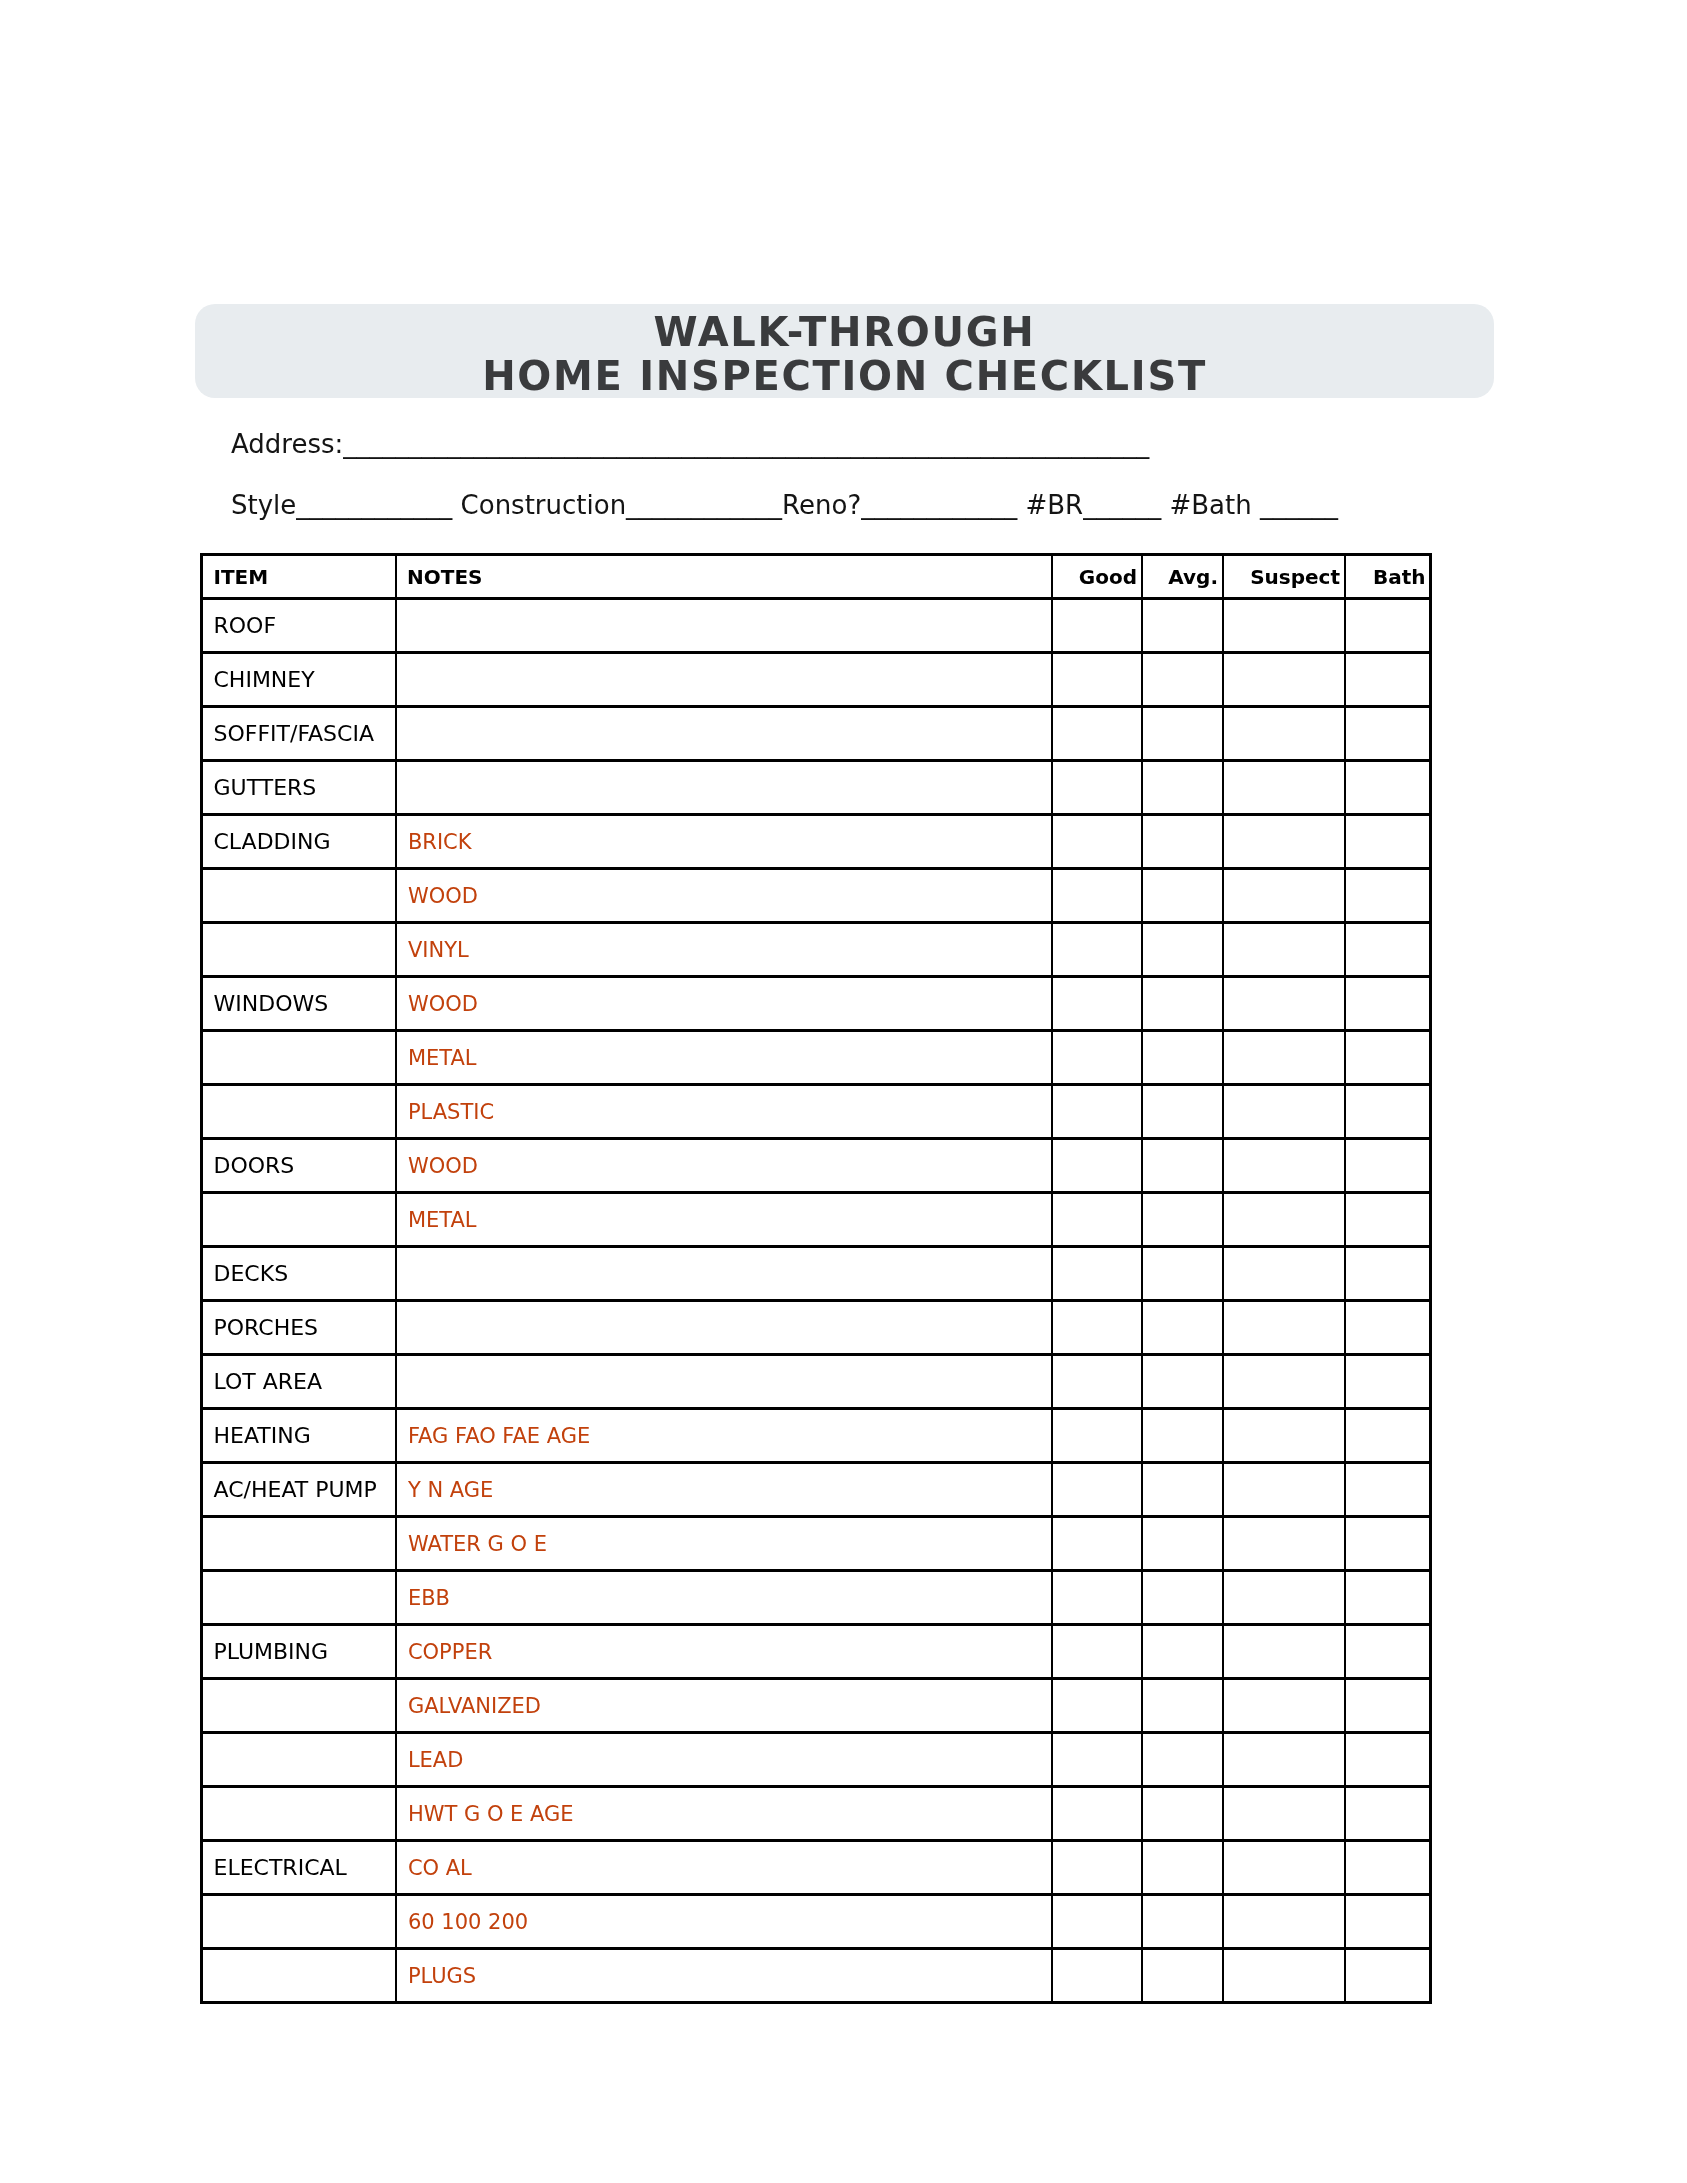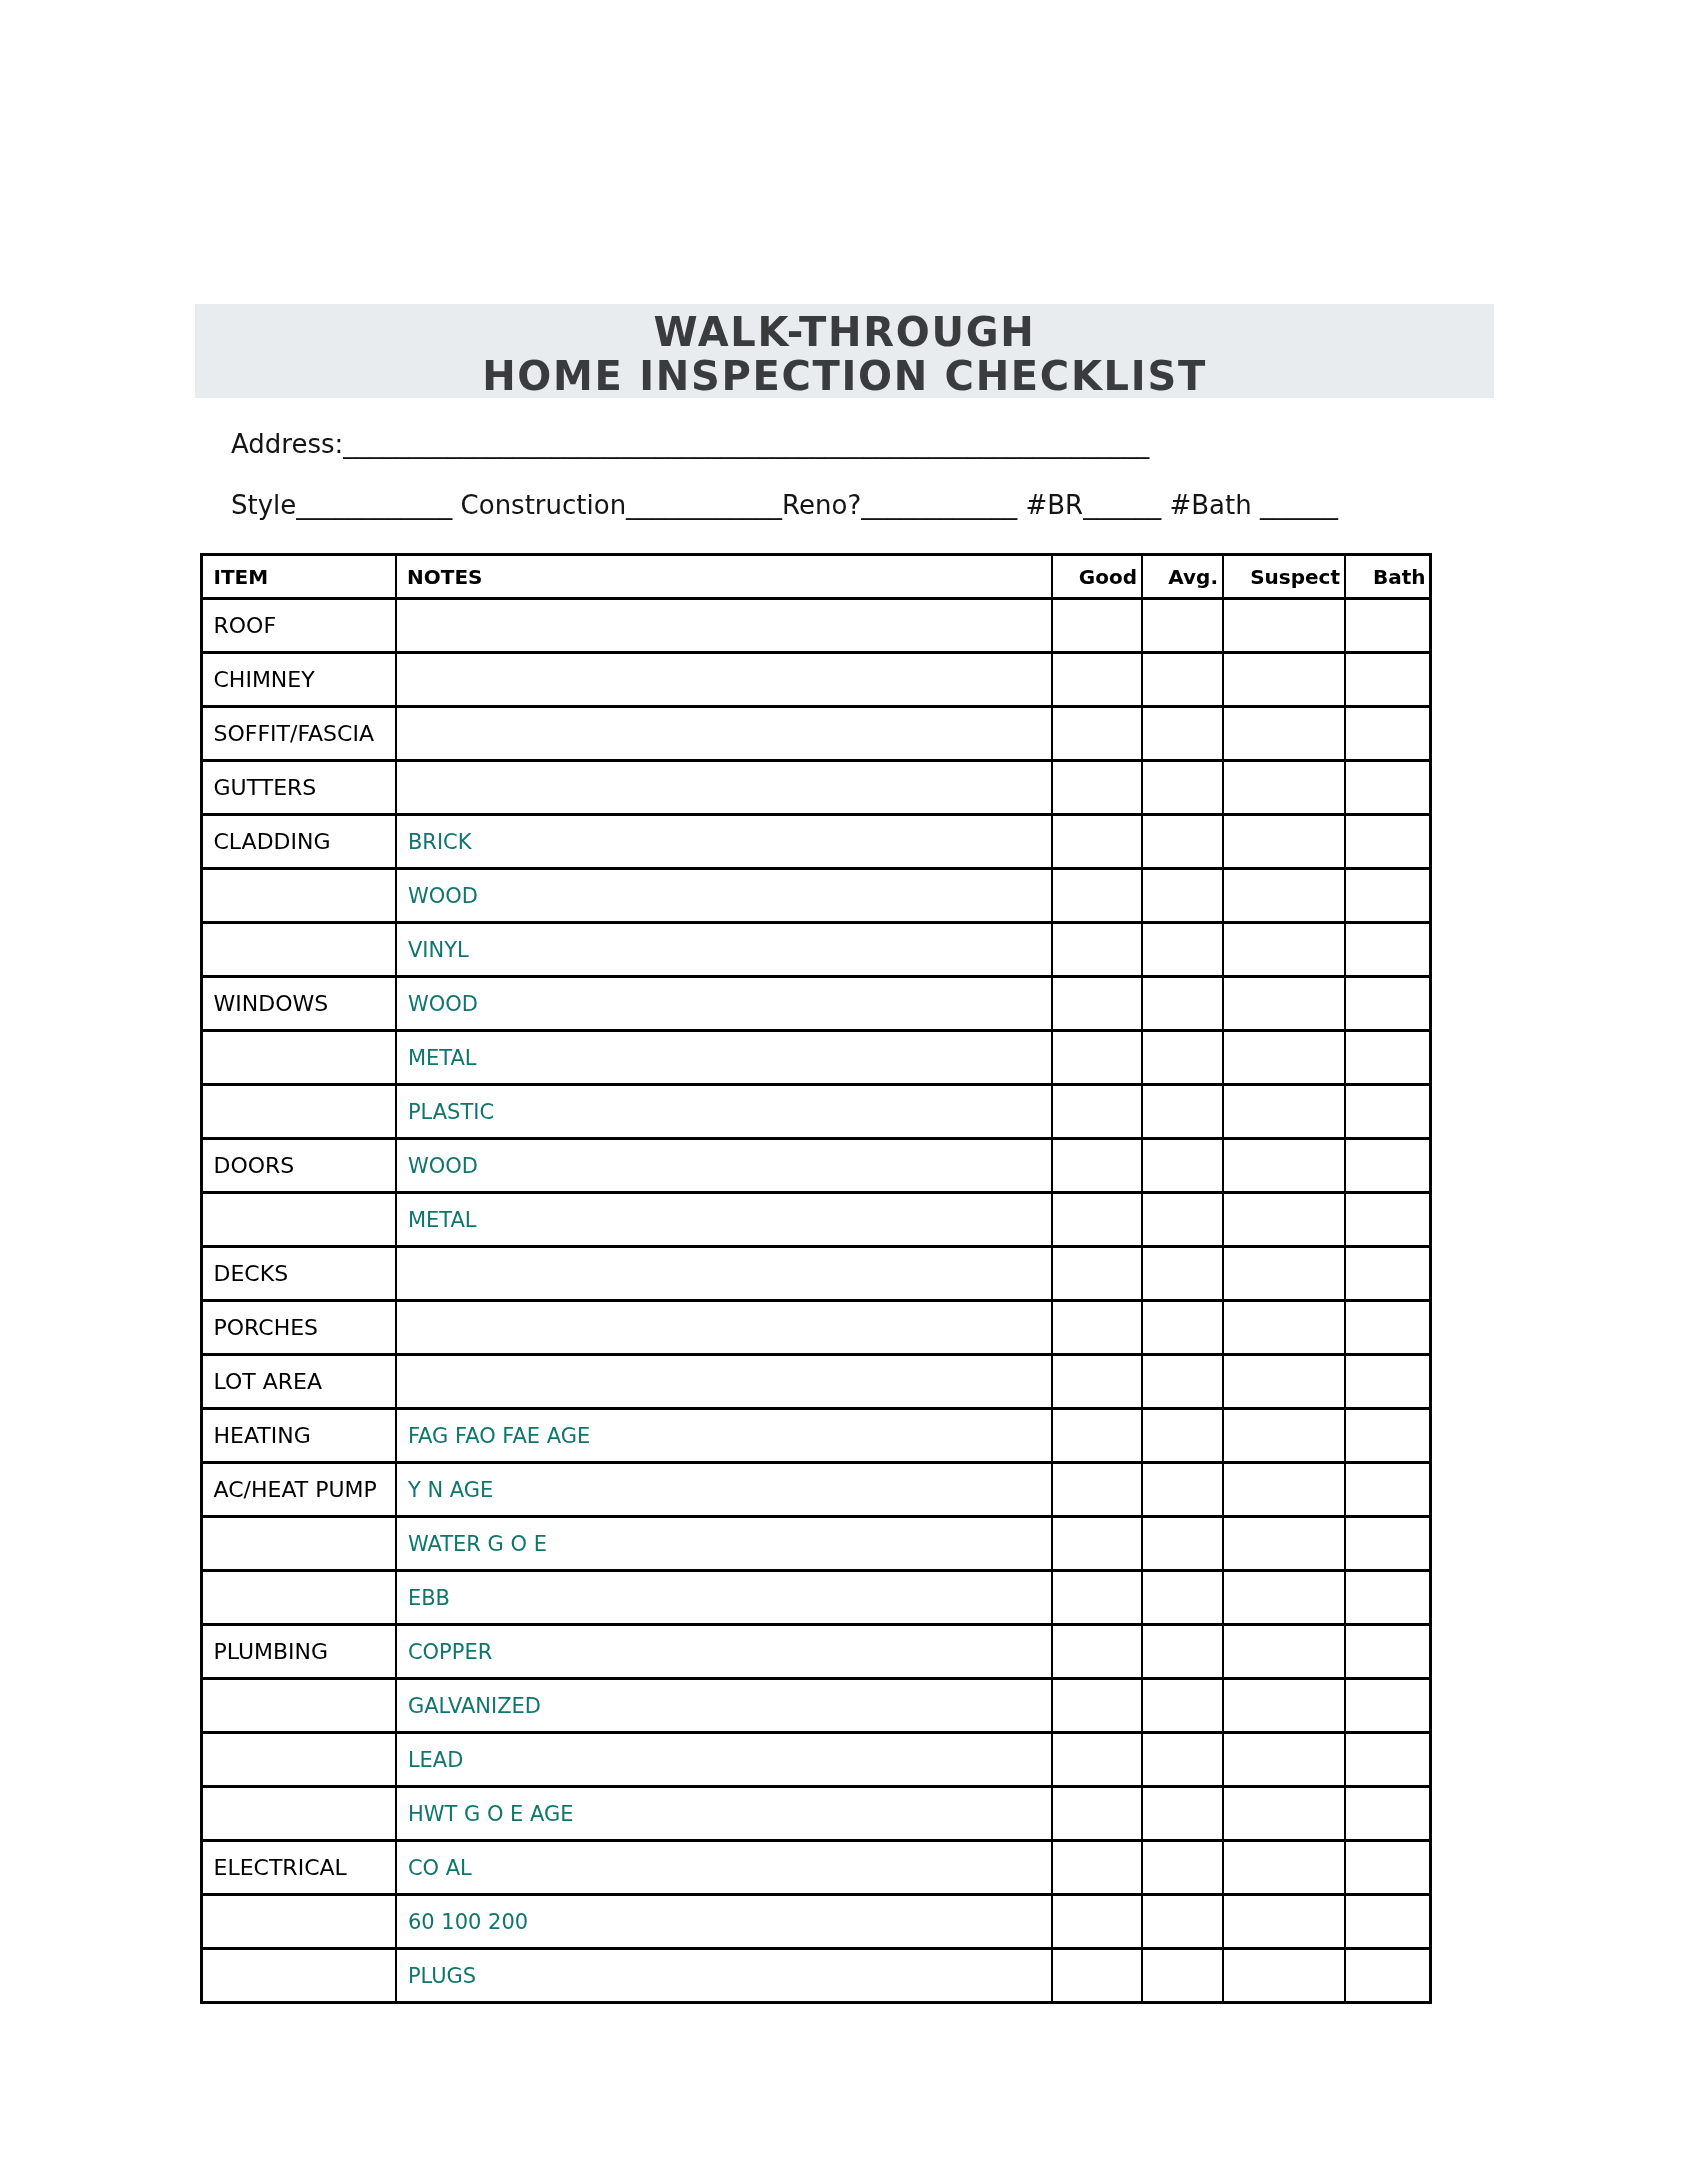--- a/index.html
+++ b/index.html
@@ -6,21 +6,21 @@
   body{
     width:1687px;height:2184px;position:relative;overflow:hidden;
     font-family:"DejaVu Sans","Liberation Sans",sans-serif;
     color:#0a0a0a;
   }
   .page{position:absolute;left:0;top:0;width:1687px;height:2184px;background:#ffffff;}
 
   .band{
     position:absolute;left:195px;top:304px;width:1299px;height:94px;
     background:var(--band-bg,#e8ecef);
-    text-align:center;box-sizing:border-box;padding-top:6.1px;
+    text-align:center;box-sizing:border-box;padding-top:6.1px;border-radius:20px;
   }
   .title-line{
     font-weight:bold;font-size:40px;line-height:44px;
     color:var(--title-color,#3a3b3d);letter-spacing:1.7px;
     white-space:nowrap;
   }
 
   .address-line{
     position:absolute;left:231px;top:428px;
     font-size:26px;line-height:33px;white-space:nowrap;color:#141414;text-align:center;
@@ -41,21 +41,21 @@
     border-top-width:3.5px;border-bottom-width:3.5px;
     overflow:hidden;white-space:nowrap;box-sizing:border-box;
     vertical-align:middle;
   }
   table.checklist thead tr{height:44px;margin-top:34px;}
   table.checklist tbody tr{height:54px;}
   th{font-weight:bold;font-size:20px;color:#000;}
   th.th-left{text-align:left;padding-left:10.5px;}
   th.th-center{text-align:right;padding:0 3.5px;}
   td.item-cell{font-size:22px;padding-left:10.5px;color:#000;}
-  td.note-cell{font-size:21px;padding-left:11.4px;color:#0f766e;}
+  td.note-cell{font-size:21px;padding-left:11.4px;color:#c2410c;}
   td.rating-cell{padding:0;}
 </style>
 </head>
 <body>
 
 <div class="page">
 
   <div class="band">
     <div class="title-line">WALK-THROUGH</div>
     <div class="title-line">HOME INSPECTION CHECKLIST</div>

